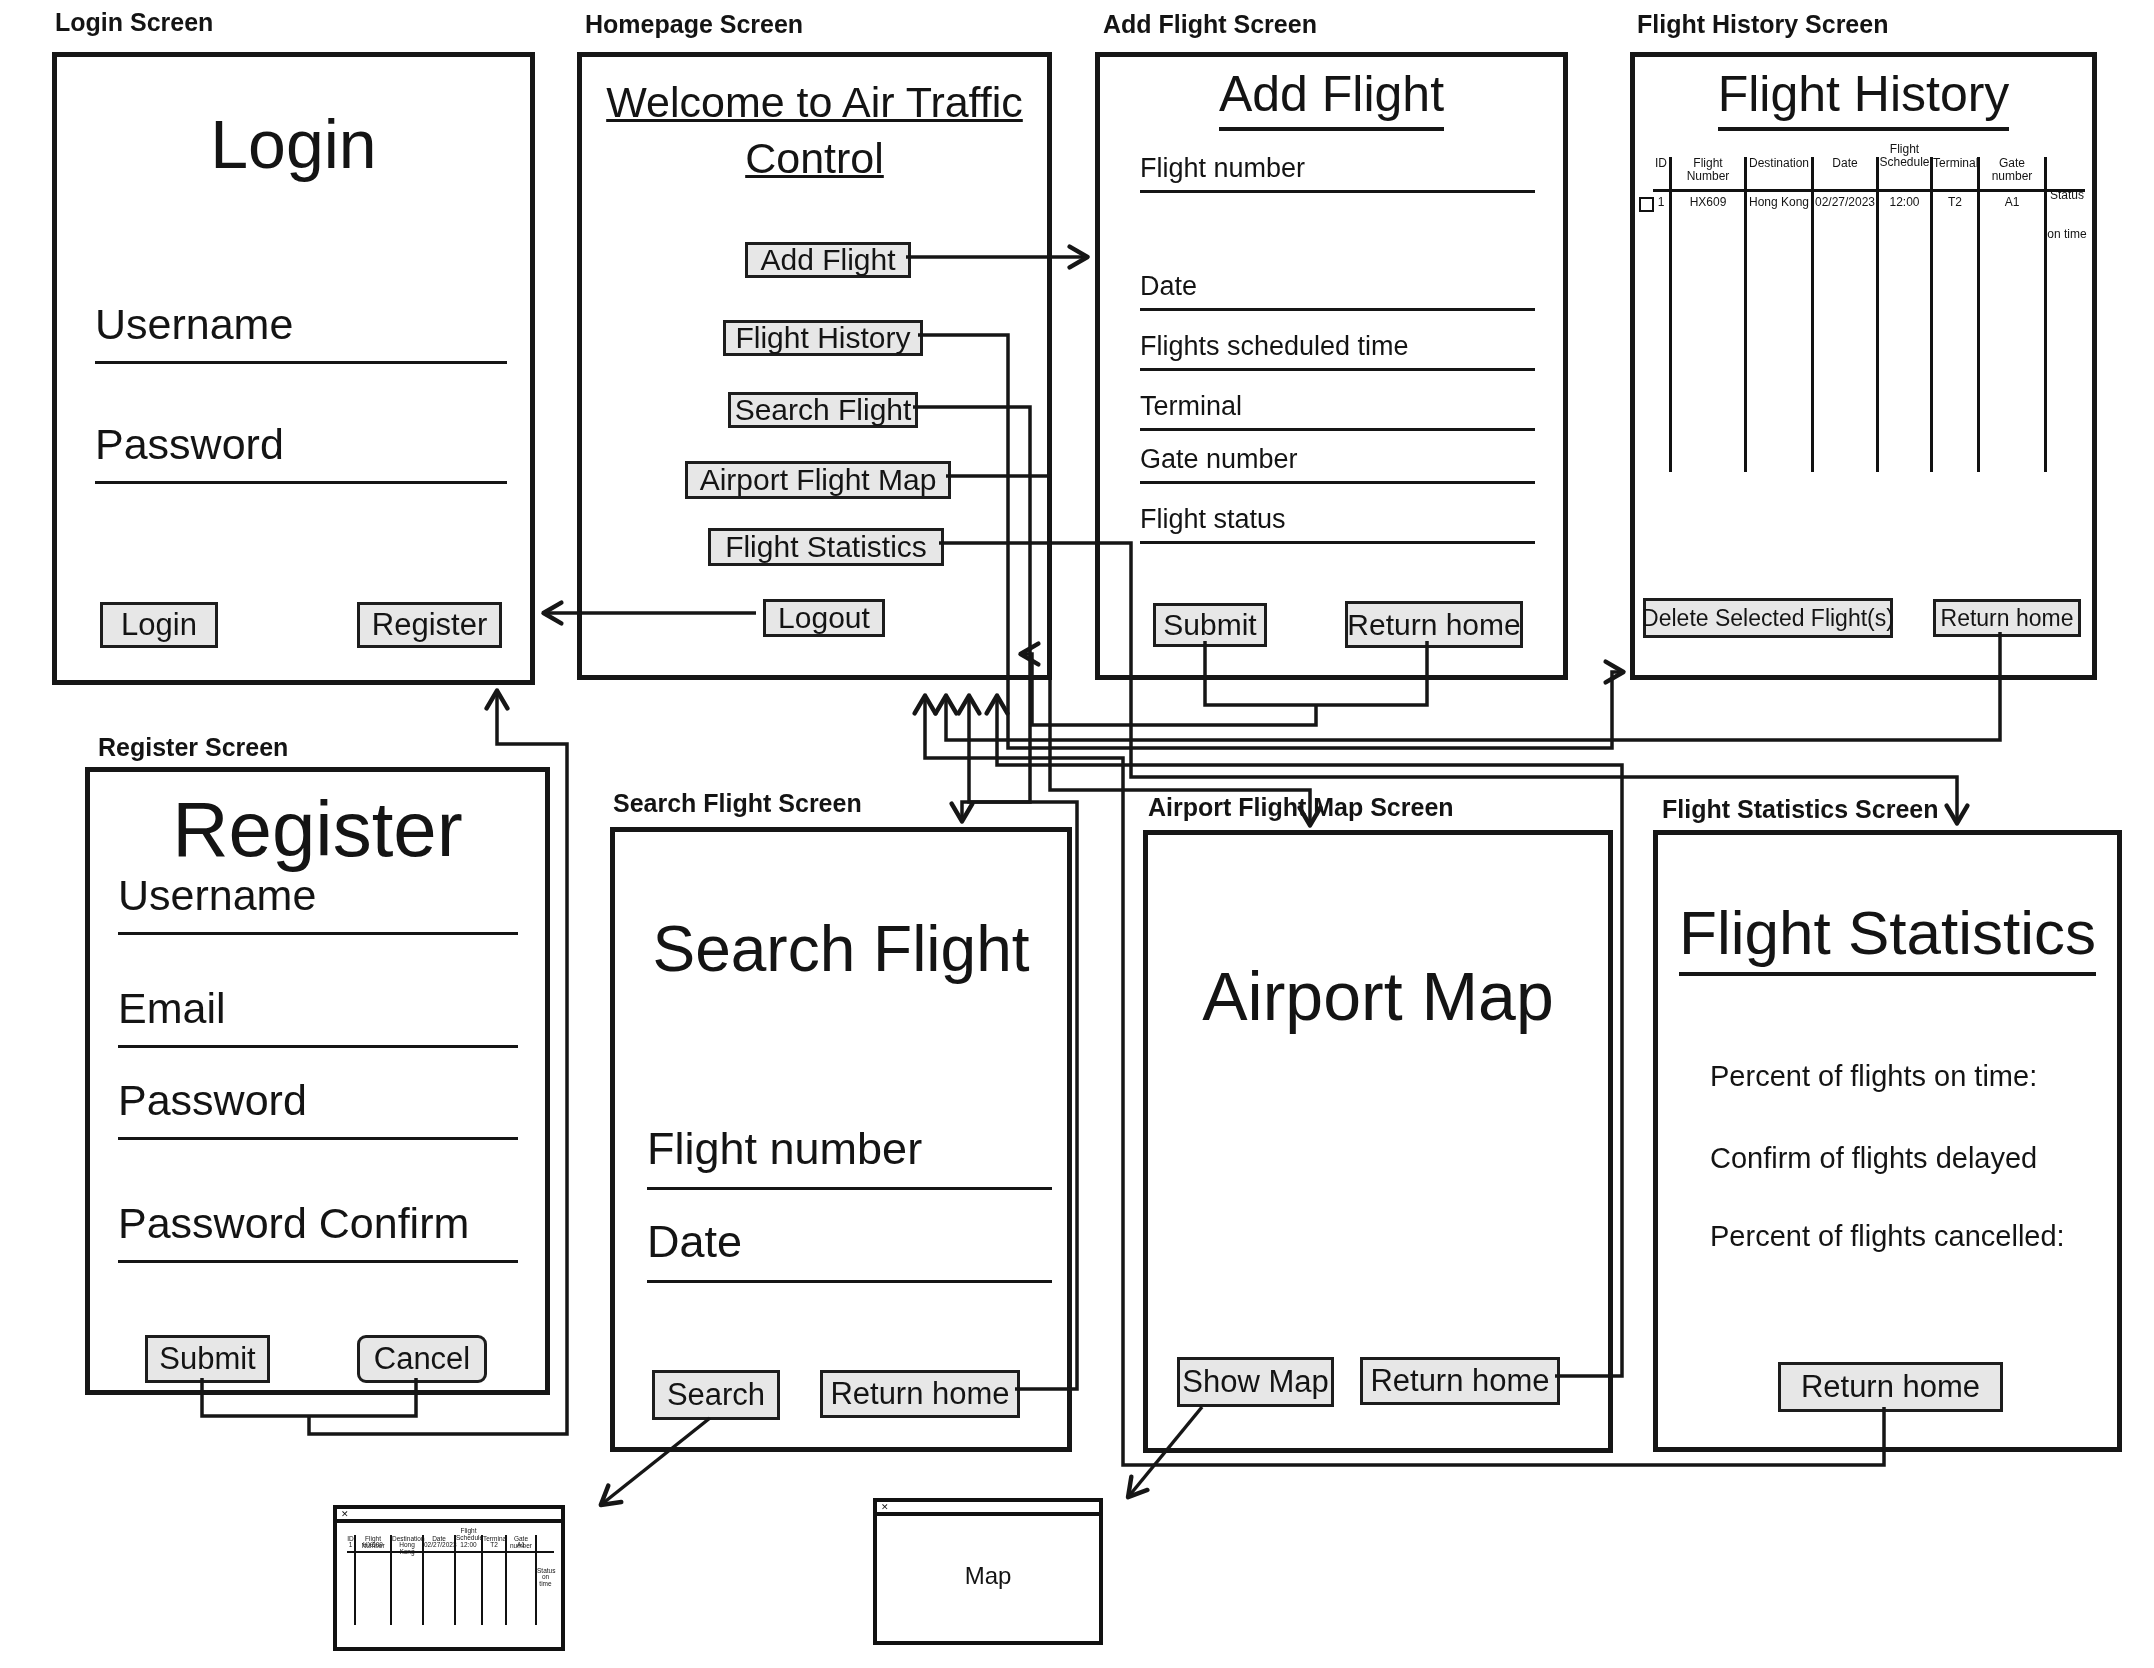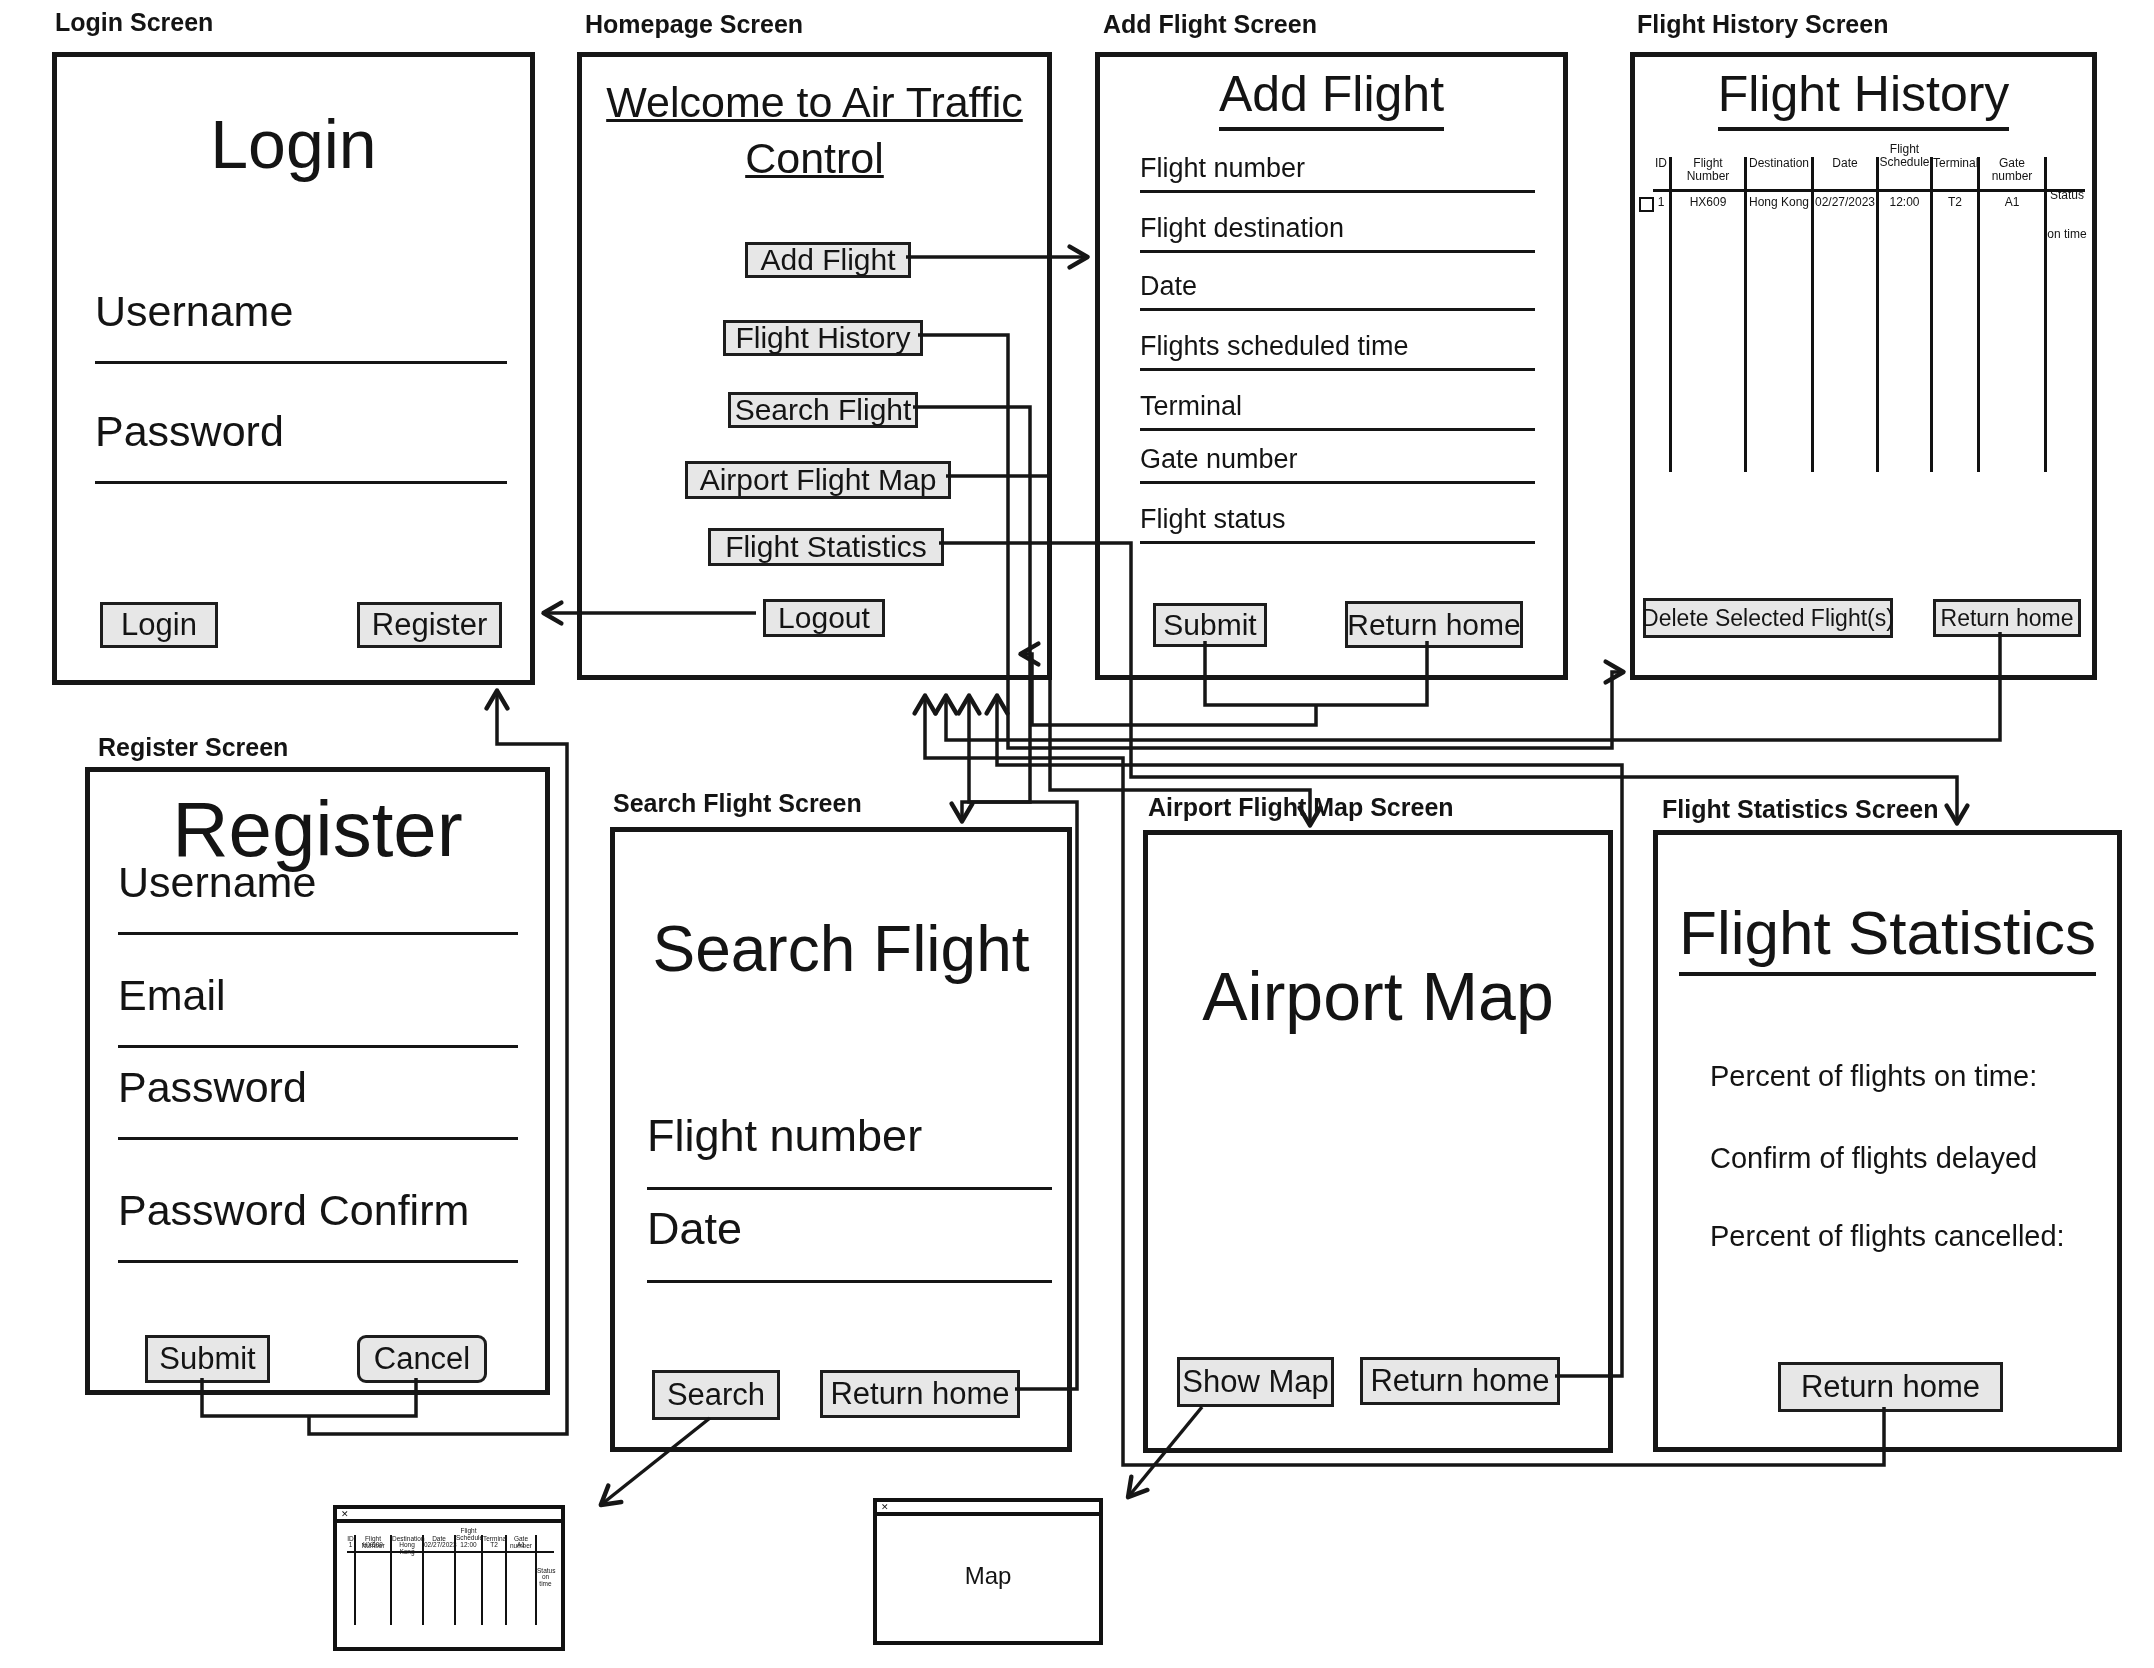--- a/index.html
+++ b/index.html
@@ -8,21 +8,21 @@
 
   .lbl { position:absolute; font-weight:700; font-size:25px; letter-spacing:0; }
 
   .screen { position:absolute; border:5px solid #161616; background:transparent; box-sizing:border-box; }
 
   .title { position:absolute; left:0; right:0; text-align:center; font-weight:400; }
   .tb { display:inline-block; border-bottom:4px solid #161616; padding-bottom:4px; }
   .uw { text-decoration:underline; text-decoration-thickness:3px; }
 
   .field { position:absolute; border-bottom:3px solid #161616; display:flex; align-items:flex-end;
-           padding-bottom:25px; box-sizing:border-box; white-space:nowrap; }
+           padding-bottom:12px; box-sizing:border-box; white-space:nowrap; }
 
   .btn { position:absolute; background:#e7e7e7; border:3px solid #1d1d1d; box-sizing:border-box;
          display:flex; align-items:center; justify-content:center; white-space:nowrap; color:#141414; }
 
   .stat-line { position:absolute; font-size:29px; white-space:nowrap; }
 
   
   .tbl { position:absolute; }
   .tcols { display:flex; position:absolute; top:0; left:0; }
   .tcol { position:relative; box-sizing:border-box; border-right:3px solid #111; }
@@ -67,21 +67,20 @@
     <div class="btn" style="left:141px; top:263px; width:200px; height:36px; font-size:30px;">Flight History</div>
     <div class="btn" style="left:146px; top:335px; width:190px; height:36px; font-size:30px;">Search Flight</div>
     <div class="btn" style="left:103px; top:404px; width:266px; height:38px; font-size:30px;">Airport Flight Map</div>
     <div class="btn" style="left:126px; top:471px; width:236px; height:38px; font-size:30px;">Flight Statistics</div>
     <div class="btn" style="left:181px; top:542px; width:122px; height:38px; font-size:30px;">Logout</div>
   </div>
 
   <div class="screen" style="left:1095px; top:52px; width:473px; height:628px;">
     <div class="title" style="top:8px; font-size:50px;"><span class="tb">Add Flight</span></div>
     <div class="field" style="left:40px; top:92px;  width:395px; height:44px; font-size:27px; padding-bottom:6px;">Flight number</div>
-    <div class="field" style="left:40px; top:152px; width:395px; height:44px; font-size:27px; padding-bottom:6px;">Flight destination</div>
     <div class="field" style="left:40px; top:210px; width:395px; height:44px; font-size:27px; padding-bottom:6px;">Date</div>
     <div class="field" style="left:40px; top:270px; width:395px; height:44px; font-size:27px; padding-bottom:6px;">Flights scheduled time</div>
     <div class="field" style="left:40px; top:330px; width:395px; height:44px; font-size:27px; padding-bottom:6px;">Terminal</div>
     <div class="field" style="left:40px; top:383px; width:395px; height:44px; font-size:27px; padding-bottom:6px;">Gate number</div>
     <div class="field" style="left:40px; top:443px; width:395px; height:44px; font-size:27px; padding-bottom:6px;">Flight status</div>
     <div class="btn" style="left:53px; top:546px; width:114px; height:44px; font-size:30px;">Submit</div>
     <div class="btn" style="left:245px; top:544px; width:178px; height:47px; font-size:30px;">Return home</div>
   </div>
 
   <div class="screen" style="left:1630px; top:52px; width:467px; height:628px;">

